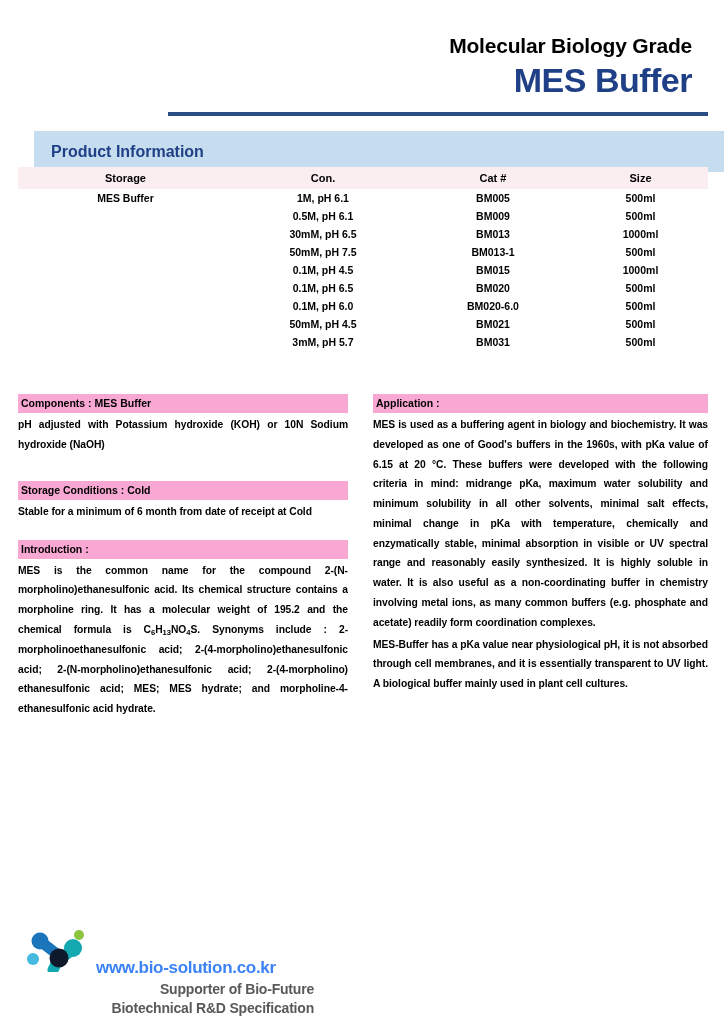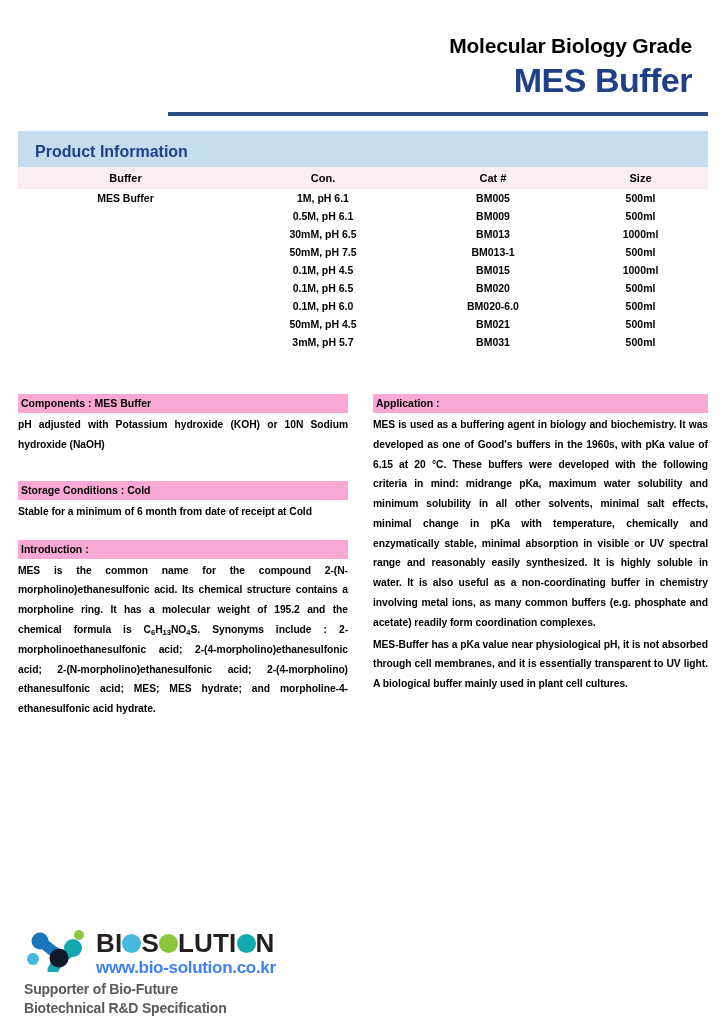--- a/index.html
+++ b/index.html
@@ -13,21 +13,21 @@
   .page { position: relative; width: 724px; height: 1024px; }
 
   
   .header { position: absolute; top: 34px; left: 0; width: 724px; text-align: right; padding-right: 32px; }
   .header-grade { font-size: 21px; font-weight: bold; color: #000; letter-spacing: -0.2px; line-height: 1.1; }
   .header-title { font-size: 34px; font-weight: bold; color: #1f3f87; letter-spacing: -0.5px; line-height: 1.15; margin-top: 4px; }
   .title-rule { position: absolute; top: 112px; left: 168px; width: 540px; height: 4px; background: #2b4d86; }
 
   
   .pi-band {
-    position: absolute; top: 131px; left: 18px; width: 690px; height: 41px;
+    position: absolute; top: 131px; left: 34px; width: 690px; height: 41px;
     background: #c5ddee;
     display: flex; align-items: center; padding-left: 17px;
   }
   .pi-band-text { font-size: 16px; font-weight: bold; color: #1f3f87; }
 
   
   .ptable { position: absolute; top: 167px; left: 18px; width: 690px; }
   .ptable table { width: 100%; border-collapse: collapse; }
   .ptable th, .ptable td {
     font-size: 10.5px; font-weight: bold; text-align: center;
@@ -77,21 +77,21 @@
   }
   .dot { display: inline-block; border-radius: 50%; }
   .dot-blue  { width: 19px; height: 19px; background: #45b9e0; }
   .dot-green { width: 19px; height: 19px; background: #8cc63f; }
   .dot-teal  { width: 19px; height: 19px; background: #14a8b0; }
   .logo-url {
     position: absolute; left: 72px; top: 30px;
     font-size: 17px; font-weight: bold; color: #3b82f6; letter-spacing: -0.3px; white-space: nowrap;
   }
   .logo-tag1, .logo-tag2 {
-    text-align: left; font-size: 14px; font-weight: bold; color: #58595b;
+    text-align: right; font-size: 14px; font-weight: bold; color: #58595b;
     letter-spacing: -0.2px; line-height: 1.35;
   }
   .logo-tag1 { margin-top: 10px; }
 
   .addr {
     position: absolute; right: 24px; bottom: 8px;
     text-align: right; font-size: 11px; color: #6d6e71;
     line-height: 1.45; font-family: "Liberation Sans", sans-serif;
   }
 </style>
@@ -107,21 +107,21 @@
   <div class="title-rule"></div>
 
   <div class="pi-band">
     <span class="pi-band-text">Product Information</span>
   </div>
 
   <div class="ptable">
     <table>
       <thead>
         <tr>
-          <th class="col-prod">Buffer</th>
+          <th class="col-prod">Storage</th>
           <th class="col-con">Con.</th>
           <th class="col-cat">Cat #</th>
           <th class="col-size">Size</th>
         </tr>
       </thead>
       <tbody id="product-rows">
           <tr>
             <td class="col-prod">MES Buffer</td>
             <td class="col-con">1M, pH 6.1</td>
             <td class="col-cat">BM005</td>
@@ -216,29 +216,20 @@
             <circle cx="7" cy="31" r="6" fill="#45b9e0"></circle>
             <circle cx="53" cy="7" r="5" fill="#8cc63f"></circle>
             <path d="M14 13 L36 30" stroke="#1b75bb" stroke-width="11" stroke-linecap="round"></path>
             <path d="M34 31 L50 19" stroke="#14a8b0" stroke-width="11" stroke-linecap="round"></path>
             <path d="M33 30 L27 42" stroke="#14a8b0" stroke-width="11" stroke-linecap="round"></path>
             <circle cx="14" cy="13" r="8.5" fill="#1b75bb"></circle>
             <circle cx="47" cy="20" r="9" fill="#14a8b0"></circle>
             <circle cx="33" cy="30" r="9.5" fill="#0e1a2b"></circle>
           </svg>
         </div>
-        <div class="logo-word">
-          <span>BI</span>
-          <span class="dot dot-blue"></span>
-          <span>S</span>
-          <span class="dot dot-green"></span>
-          <span>LUTI</span>
-          <span class="dot dot-teal"></span>
-          <span>N</span>
-        </div>
         <div class="logo-url">www.bio-solution.co.kr</div>
       </div>
       <div class="logo-tag1">Supporter of Bio-Future</div>
       <div class="logo-tag2">Biotechnical R&amp;D Specification</div>
     </div>
 
 
   </div>
 
 </div>

